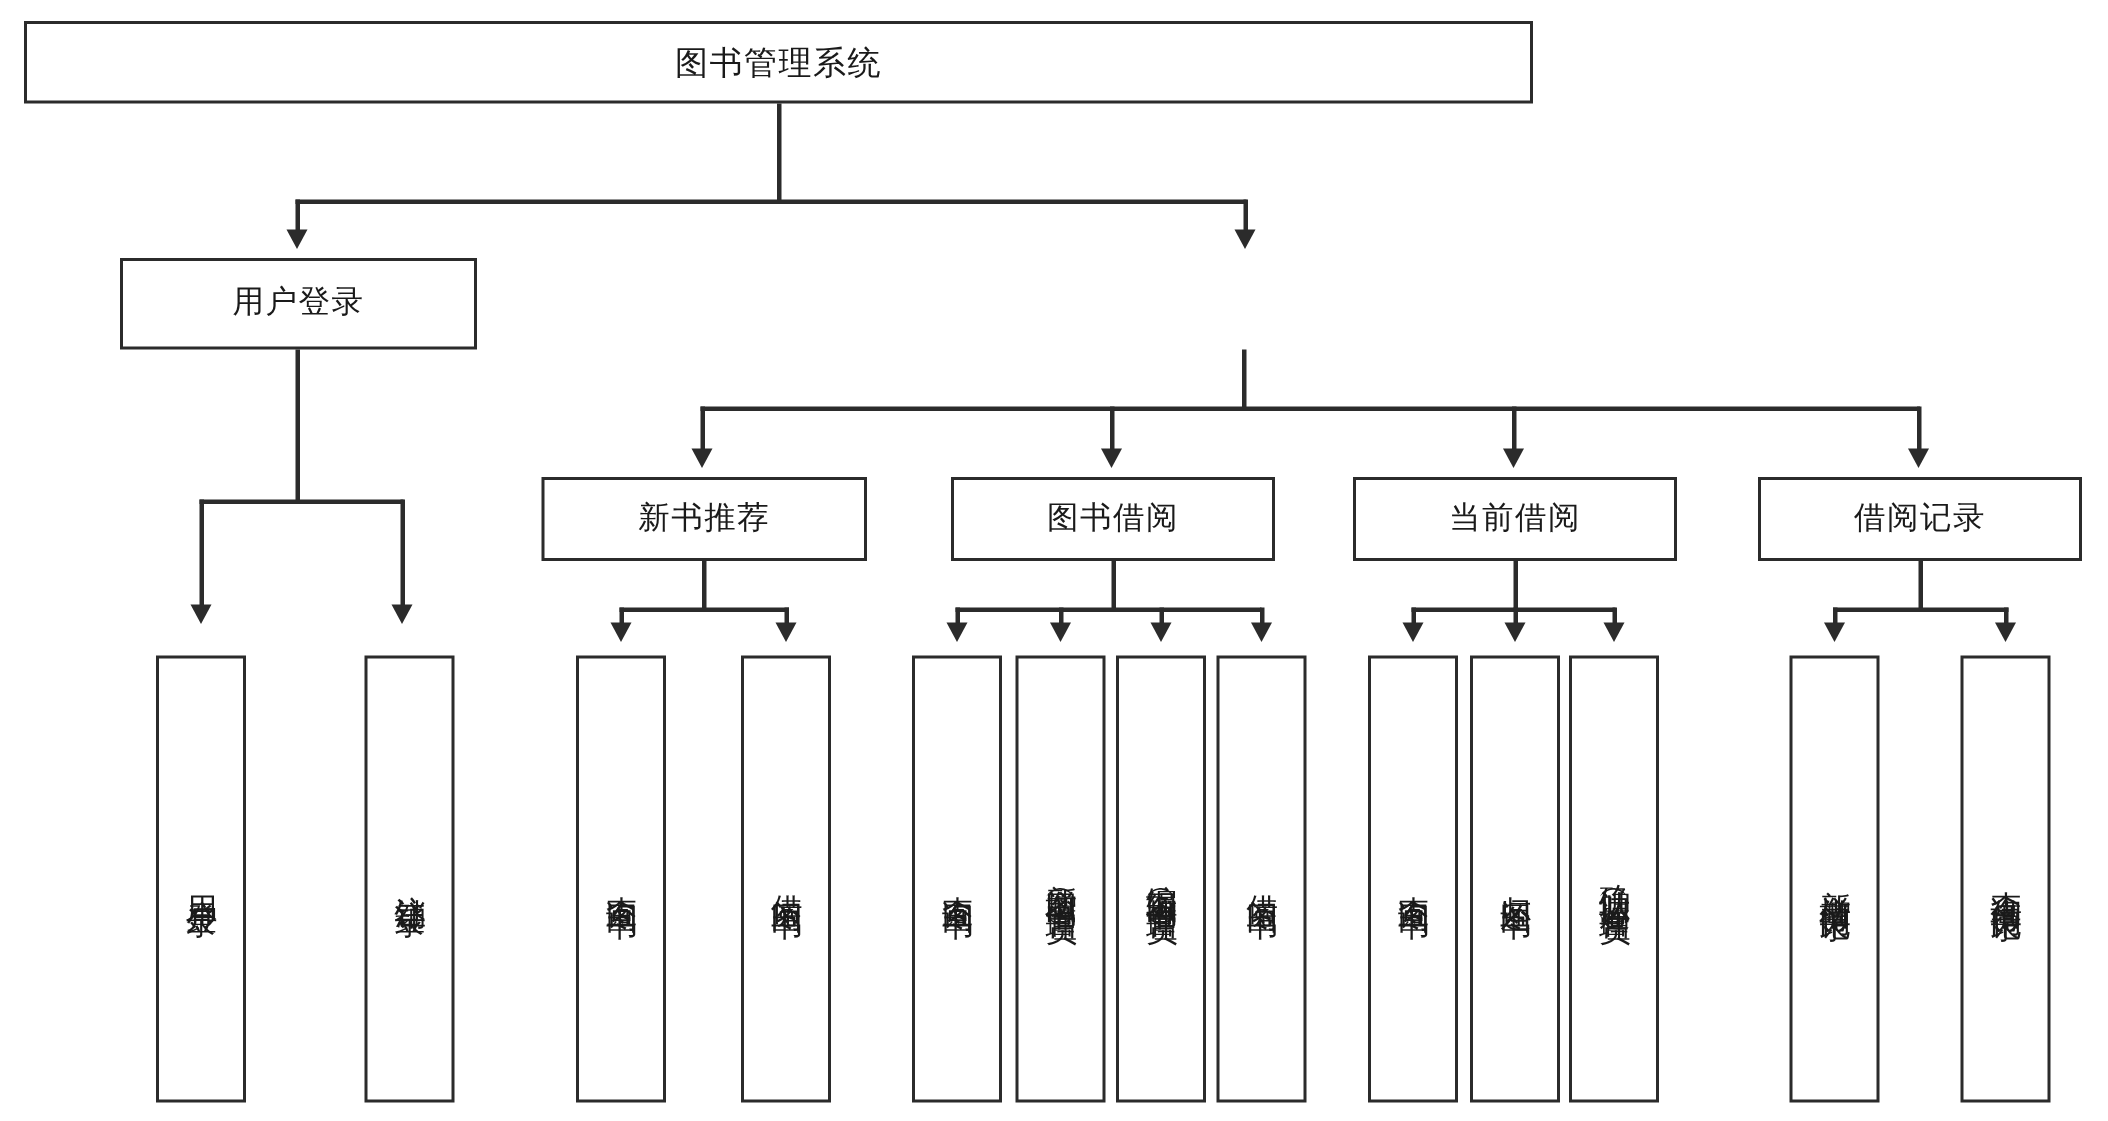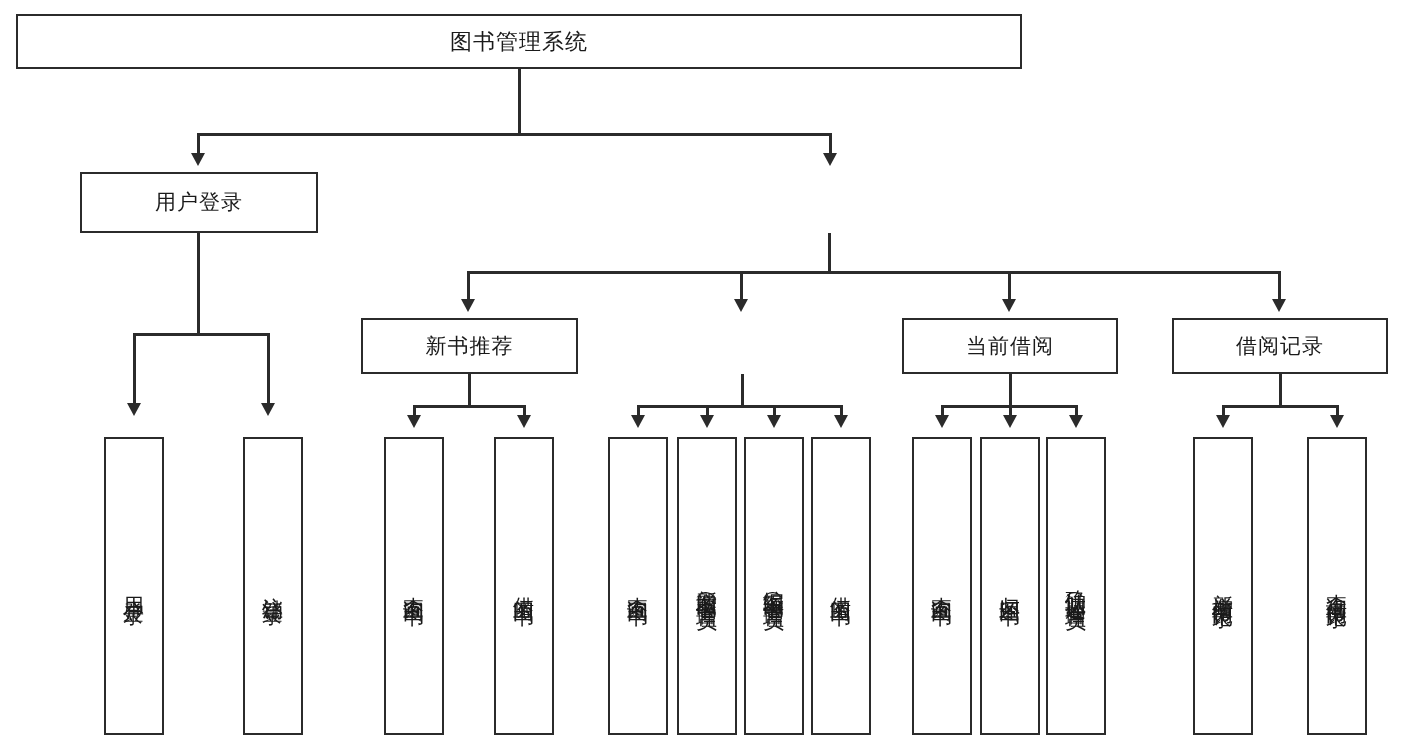--- a/index.html
+++ b/index.html
@@ -107,20 +107,23 @@
   <div class="ln v" style="left:1008px;top:271px;height:30px;"></div>
   <div class="ln v" style="left:1278px;top:271px;height:30px;"></div>
   <div class="arw" style="left:461px;top:299px;"></div>
   <div class="arw" style="left:734px;top:299px;"></div>
   <div class="arw" style="left:1002px;top:299px;"></div>
   <div class="arw" style="left:1272px;top:299px;"></div>
 
   <div class="node h" style="left:361px;top:318px;width:217px;height:56px;">
     <span>新书推荐</span>
   </div>
+  <div class="node h" style="left:634px;top:318px;width:216px;height:56px;">
+    <span>图书借阅</span>
+  </div>
   <div class="node h" style="left:1172px;top:318px;width:216px;height:56px;">
     <span>借阅记录</span>
   </div>
   <div class="node h" style="left:902px;top:318px;width:216px;height:56px;">
     <span>当前借阅</span>
   </div>
 
   <div class="ln v" style="left:468px;top:374px;height:33px;"></div>
   <div class="ln h" style="left:413px;top:405px;width:113px;"></div>
   <div class="ln v" style="left:413px;top:405px;height:12px;"></div>

